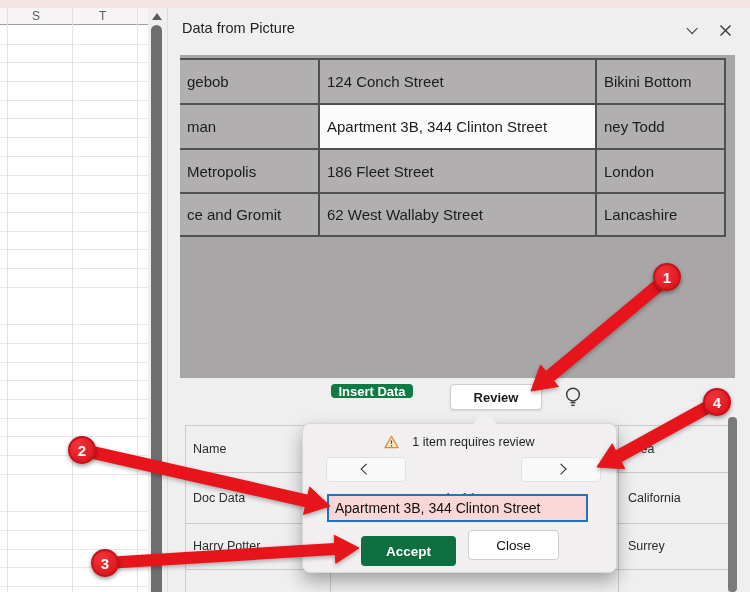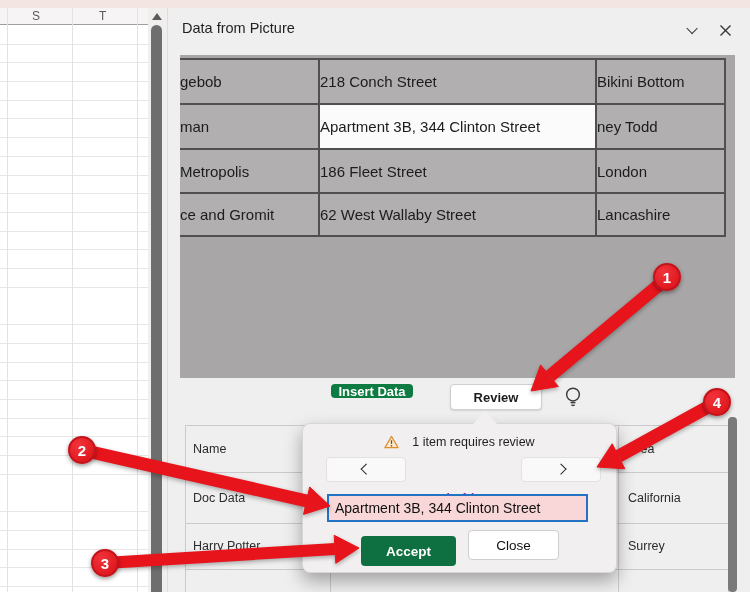--- a/index.html
+++ b/index.html
@@ -33,21 +33,21 @@
   .chev.down { transform:rotate(45deg) translate(-1px,-1px); }
   .chev.left { transform:rotate(135deg); border-color:#222; }
   .chev.right { transform:rotate(-45deg); border-color:#222; }
 
   
   .preview { left:180px; top:55px; width:555px; height:323px; background:#a9a6a7; overflow:hidden; }
   .ptable { position:absolute; left:0; top:3px; width:546px; display:grid;
     grid-template-columns:140px 277px 129px; grid-template-rows:45px 45px 44px 43px;
     border-top:2px solid #504f51; }
   .pcell { background:#b2afb0; border-right:2px solid #504f51; border-bottom:2px solid #504f51;
-    display:flex; align-items:center; font-size:15px; font-weight:500;
+    display:flex; align-items:center; padding-left:7px; font-size:15px; font-weight:500;
     color:#1c1c1c; white-space:nowrap; overflow:hidden; }
   .pcell.hi { background:#fcfbfb; }
 
   
   .btn { display:flex; align-items:center; justify-content:center; border-radius:4px; cursor:default; }
   .btn-insert { left:331px; top:384px; width:82px; height:14px; background:#0e7b42;
     color:#fff; font-weight:bold; font-size:13px; }
   .btn-review { left:450px; top:384px; width:92px; height:26px; background:#fff;
     border:1px solid #d0cecf; color:#1c1c1c; font-weight:600; font-size:13px;
     box-shadow:0 1px 2px rgba(0,0,0,.12); }
@@ -115,21 +115,21 @@
 <div class="abs icon-btn" style="left:716px; top:21px;">
   <svg width="13" height="13" viewBox="0 0 13 13">
     <line x1="1.5" y1="1.5" x2="11.5" y2="11.5" stroke="#3a3a3a" stroke-width="1.4"></line>
     <line x1="11.5" y1="1.5" x2="1.5" y2="11.5" stroke="#3a3a3a" stroke-width="1.4"></line>
   </svg>
 </div>
 
 <div class="abs preview">
   <div class="ptable">
     <div class="pcell">gebob</div>
-    <div class="pcell">218 Conch Street</div>
+    <div class="pcell">124 Conch Street</div>
     <div class="pcell">Bikini Bottom</div>
     <div class="pcell">man</div>
     <div class="pcell hi">Apartment 3B, 344 Clinton Street</div>
     <div class="pcell">ney Todd</div>
     <div class="pcell">Metropolis</div>
     <div class="pcell">186 Fleet Street</div>
     <div class="pcell">London</div>
     <div class="pcell">ce and Gromit</div>
     <div class="pcell">62 West Wallaby Street</div>
     <div class="pcell">Lancashire</div>

